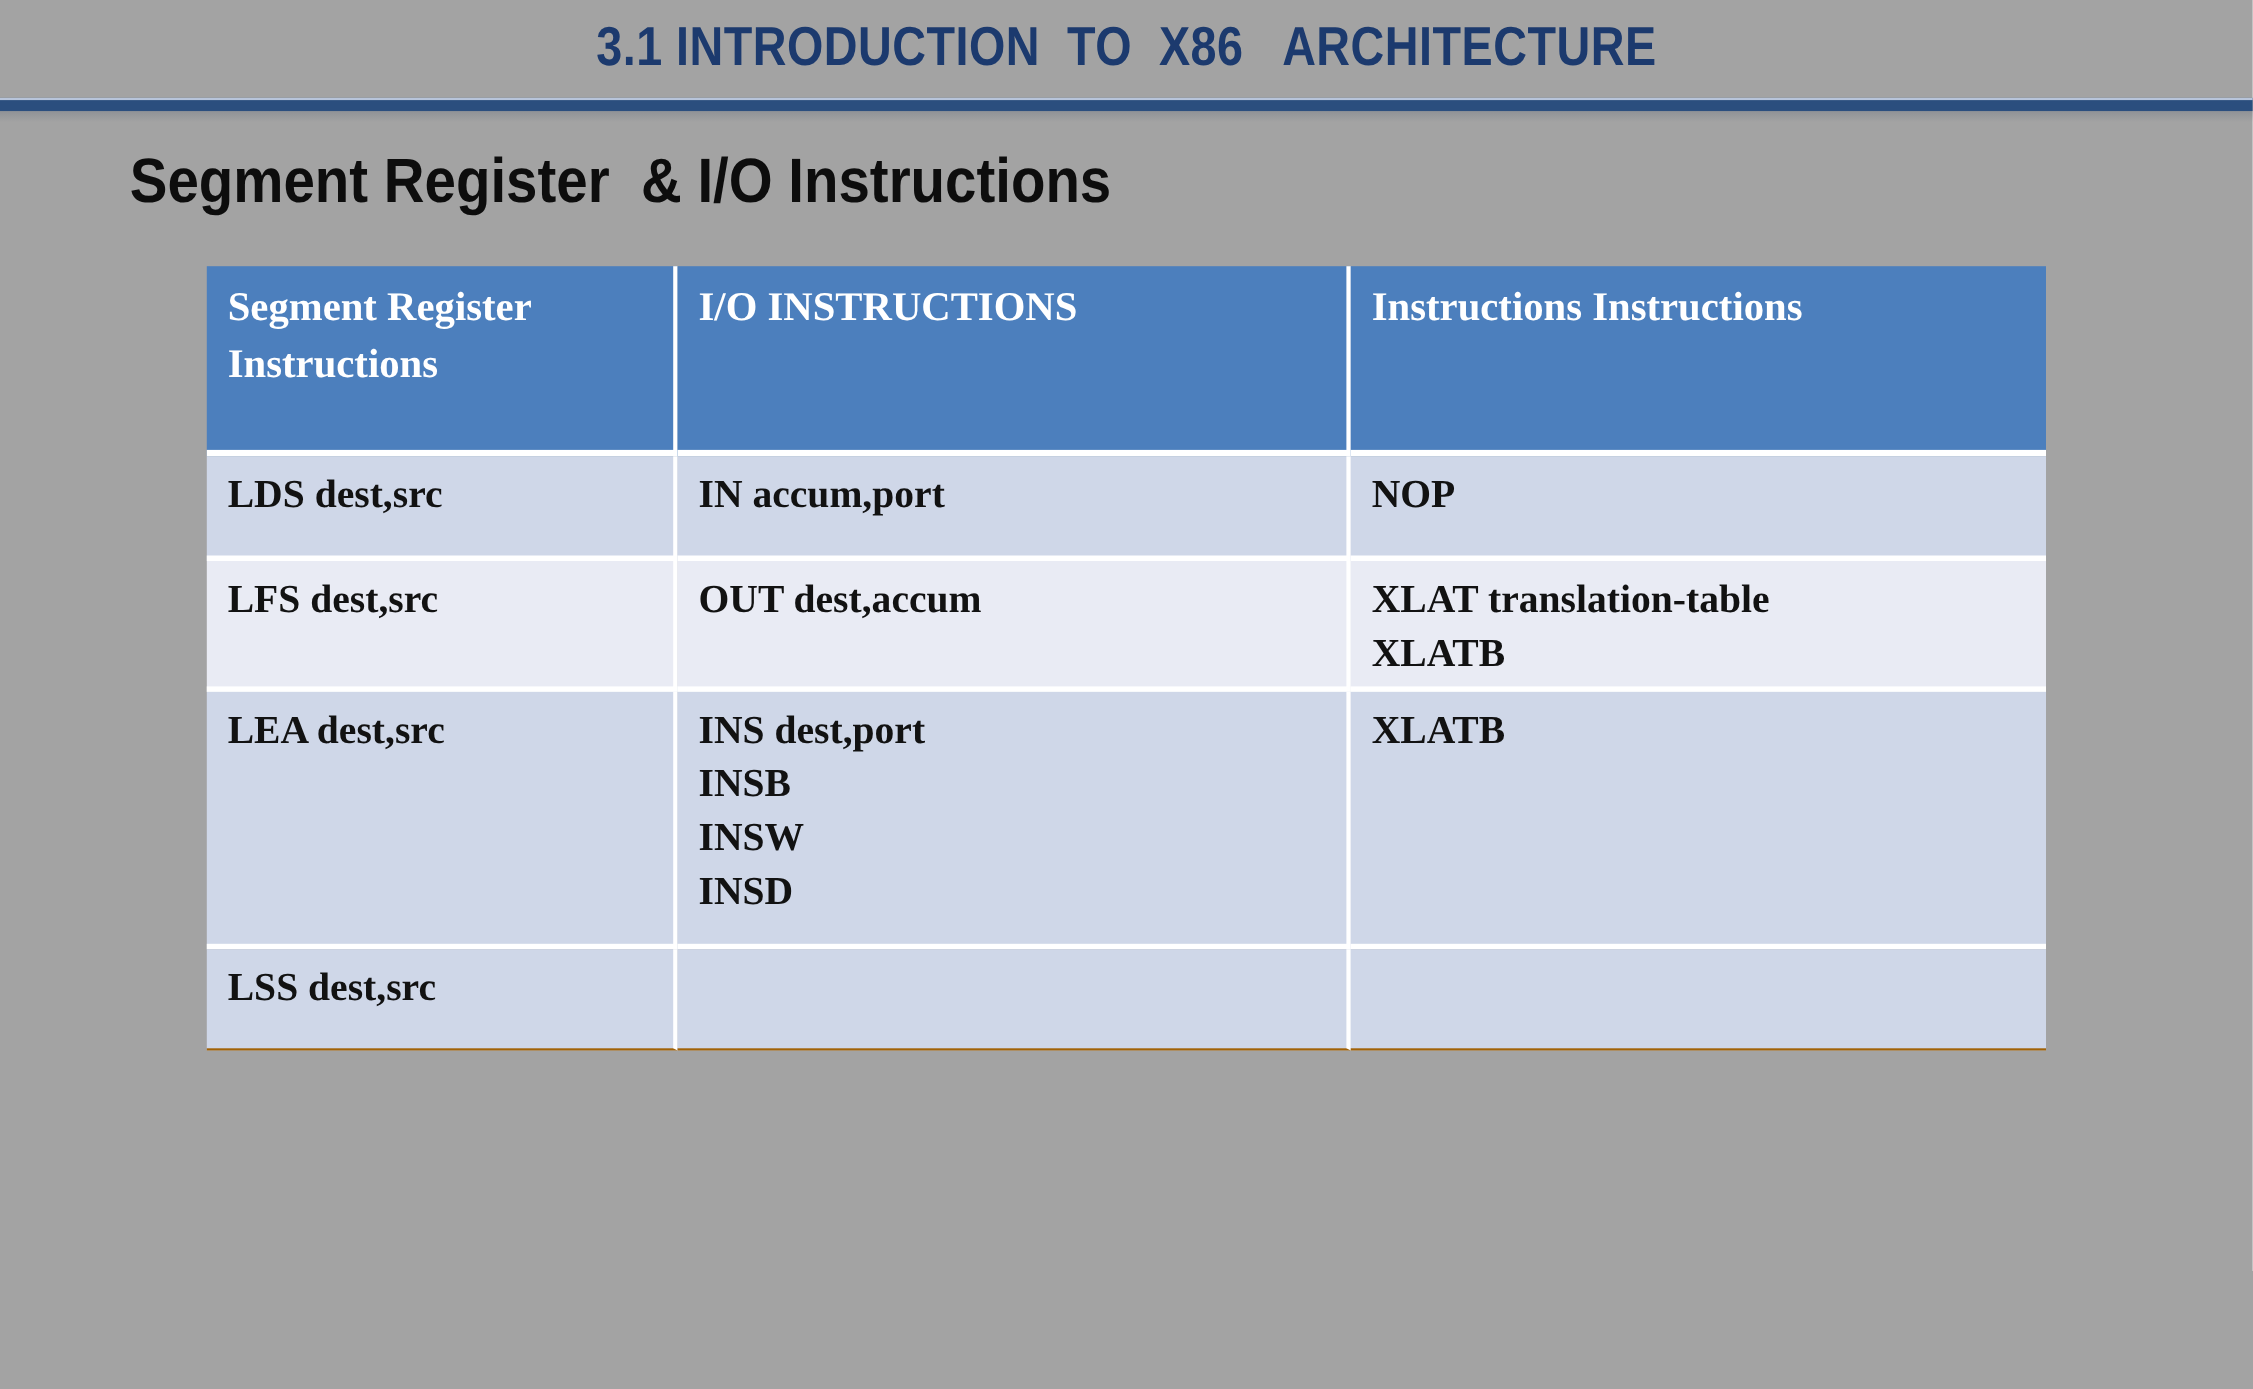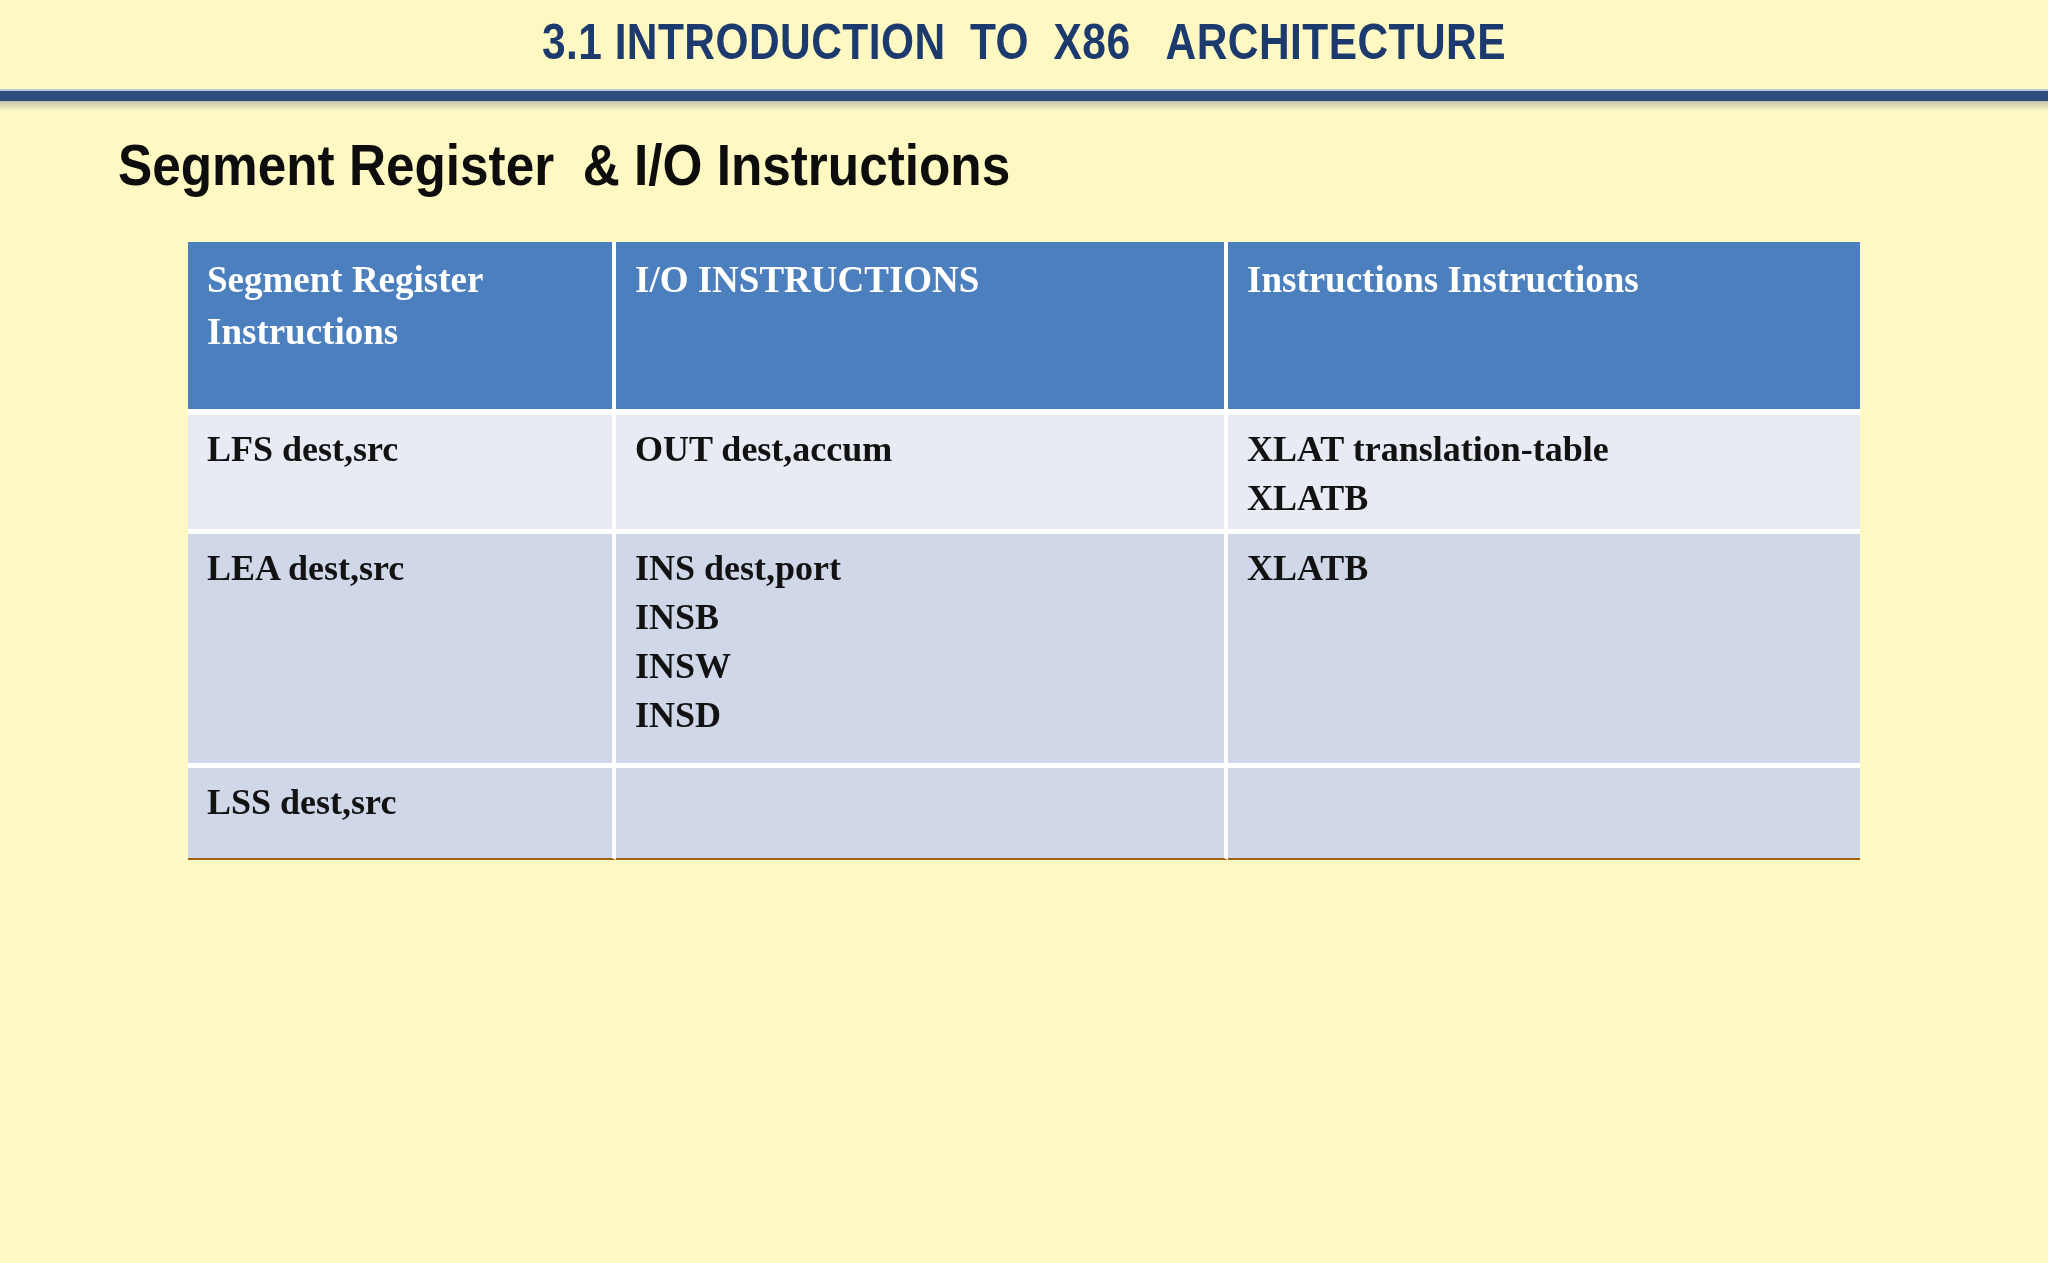--- a/index.html
+++ b/index.html
@@ -8,21 +8,21 @@
     background: #ffffff;
     width: 2048px;
     height: 1263px;
     overflow: hidden;
     position: relative;
     font-family: "Liberation Serif", serif;
   }
   .slide {
     position: absolute;
     inset: 0;
-    background: #fef9c3;
+    background: #a3a3a3;
   }
   
   .slide-title {
     position: absolute;
     top: 12px;
     left: 0;
     width: 100%;
     text-align: center;
     font-family: "Liberation Sans", sans-serif;
     font-weight: bold;
@@ -130,20 +130,25 @@
       <col style="width:632px">
     </colgroup>
     <thead>
       <tr>
         <th class="colsep">Segment Register Instructions</th>
         <th class="colsep">I/O INSTRUCTIONS</th>
         <th>Instructions Instructions</th>
       </tr>
     </thead>
     <tbody>
+      <tr class="band-dark row-1">
+        <td class="colsep">LDS dest,src</td>
+        <td class="colsep">IN accum,port</td>
+        <td>NOP</td>
+      </tr>
       <tr class="band-light row-2">
         <td class="colsep">LFS dest,src</td>
         <td class="colsep">OUT dest,accum</td>
         <td>XLAT translation-table
 XLATB</td>
       </tr>
       <tr class="band-dark row-3">
         <td class="colsep">LEA dest,src</td>
         <td class="colsep">INS dest,port
 INSB

